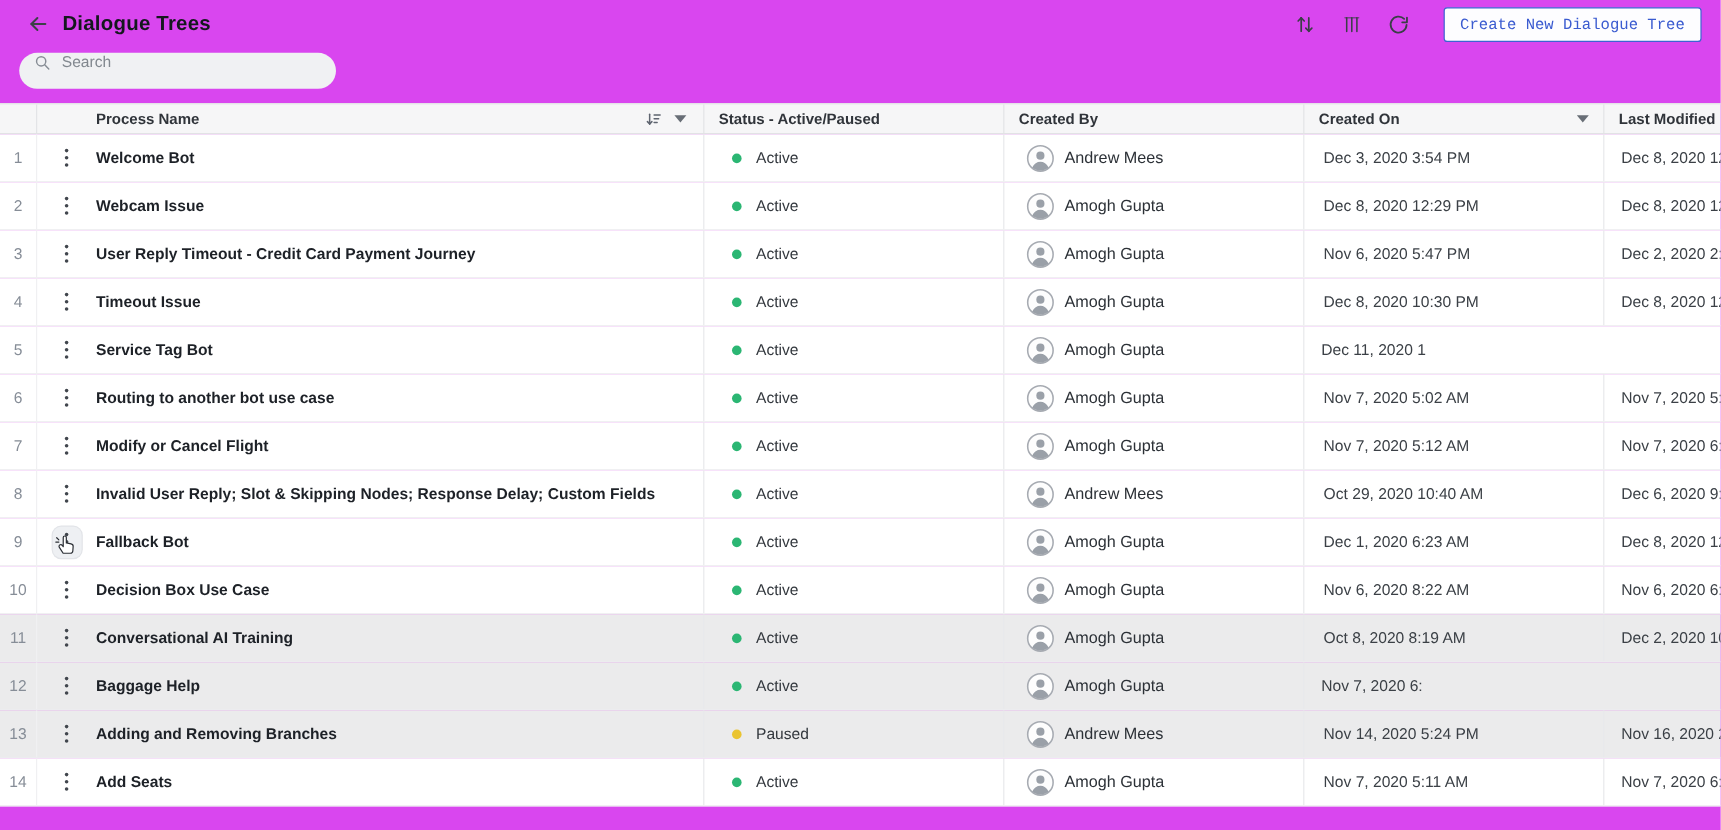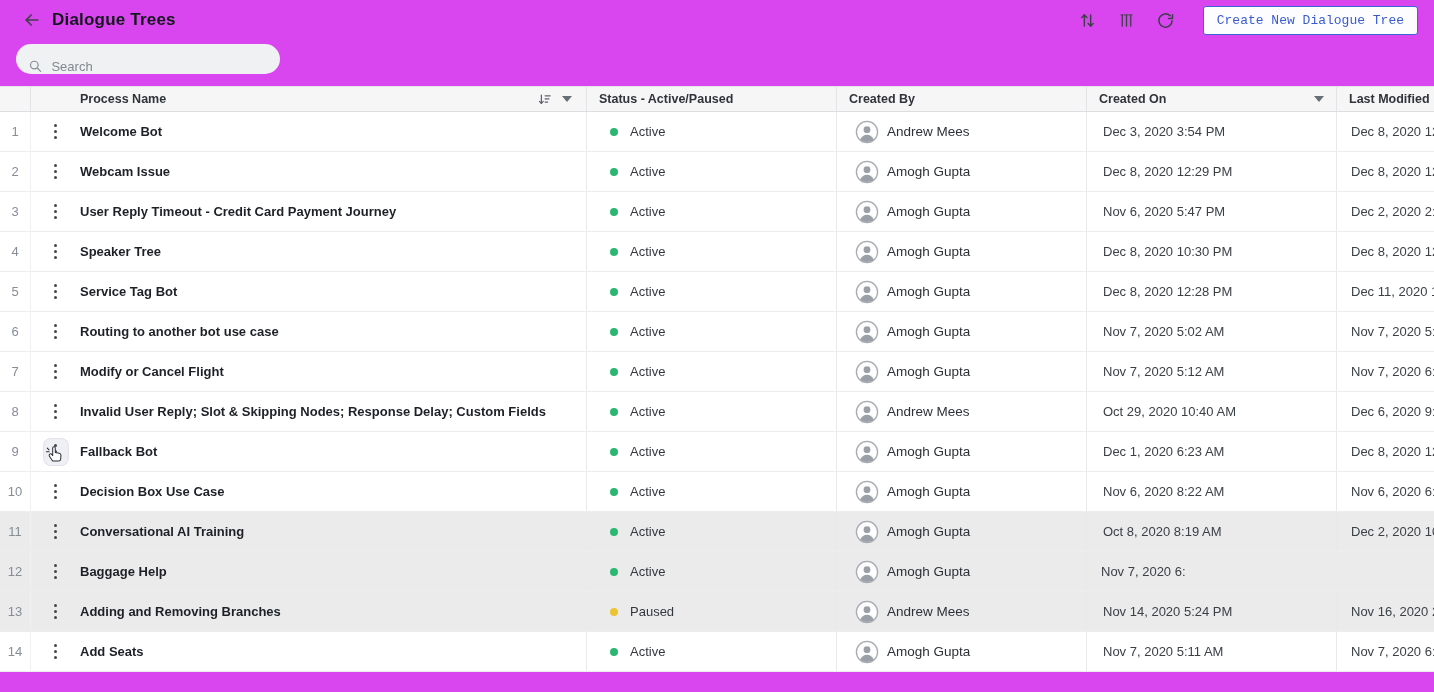--- a/index.html
+++ b/index.html
@@ -15,21 +15,21 @@
   .topbar-right { margin-left:auto; display:flex; align-items:center; gap:15px;font-family:Liberation Mono, monospace; }
   .icon-btn { background:none; border:none; width:24px; height:24px; display:flex;
     align-items:center; justify-content:center; cursor:pointer; }
   .create-btn { margin-left:10px; border:1.5px solid #3f63d2; color:#3a5bd0; background:#fdfdff;
     border-radius:3px; font-size:13px; font-weight:500; padding:6px 13px; cursor:pointer;
     font-family:inherit; white-space:nowrap; }
 
   
   .search-section { padding:4px 16px 12px; }
   .search-box { width:264px; height:30px; background:#f0f1f3; border-radius:15px;
-    display:flex; align-items:flex-end; padding:0 12px; gap:9px; }
+    display:flex; align-items:flex-start; padding:0 12px; gap:9px; }
   .search-box input { border:none; background:transparent; outline:none; font-size:13px;
     color:#3c4043; width:100%; font-family:inherit; }
   .search-box input::placeholder { color:#82888f; }
 
   
   .thead { display:grid; grid-template-columns:31px 556px 250px 250px 250px 1fr;
     height:26px; background:#f6f6f7; border-top:1px solid #e4e5e7; border-bottom:1px solid #dcdde0;
     font-size:12.5px; font-weight:700; color:#30343a; }
   .th { height:100%; display:flex; align-items:center; border-right:1px solid #e3e4e7;
     padding:0 12px; white-space:nowrap; overflow:hidden; }
@@ -231,21 +231,21 @@
 
   <div class="trow">
     <div class="cell c-num">4</div>
     <div class="cell c-menu">
       <button class="kebab">
         <span class="k-dot"></span>
             <span class="k-dot"></span>
             <span class="k-dot"></span>
       </button>
     </div>
-    <div class="cell c-name">Speaker Tree</div>
+    <div class="cell c-name">Timeout Issue</div>
     <div class="cell c-status">
       <span class="status-dot" style="background: rgb(43, 182, 115);"></span>
       <span>Active</span>
     </div>
     <div class="cell c-by">
       <svg class="avatar" viewBox="0 0 24 24">
             <use href="#avatar-icon"></use>
           </svg>
       <span>Amogh Gupta</span>
     </div>
@@ -266,21 +266,20 @@
     <div class="cell c-status">
       <span class="status-dot" style="background: rgb(43, 182, 115);"></span>
       <span>Active</span>
     </div>
     <div class="cell c-by">
       <svg class="avatar" viewBox="0 0 24 24">
             <use href="#avatar-icon"></use>
           </svg>
       <span>Amogh Gupta</span>
     </div>
-    <div class="cell c-on">Dec 8, 2020 12:28 PM</div>
     <div class="cell c-mod">Dec 11, 2020 1</div>
   </div>
 
   <div class="trow">
     <div class="cell c-num">6</div>
     <div class="cell c-menu">
       <button class="kebab">
         <span class="k-dot"></span>
             <span class="k-dot"></span>
             <span class="k-dot"></span>

